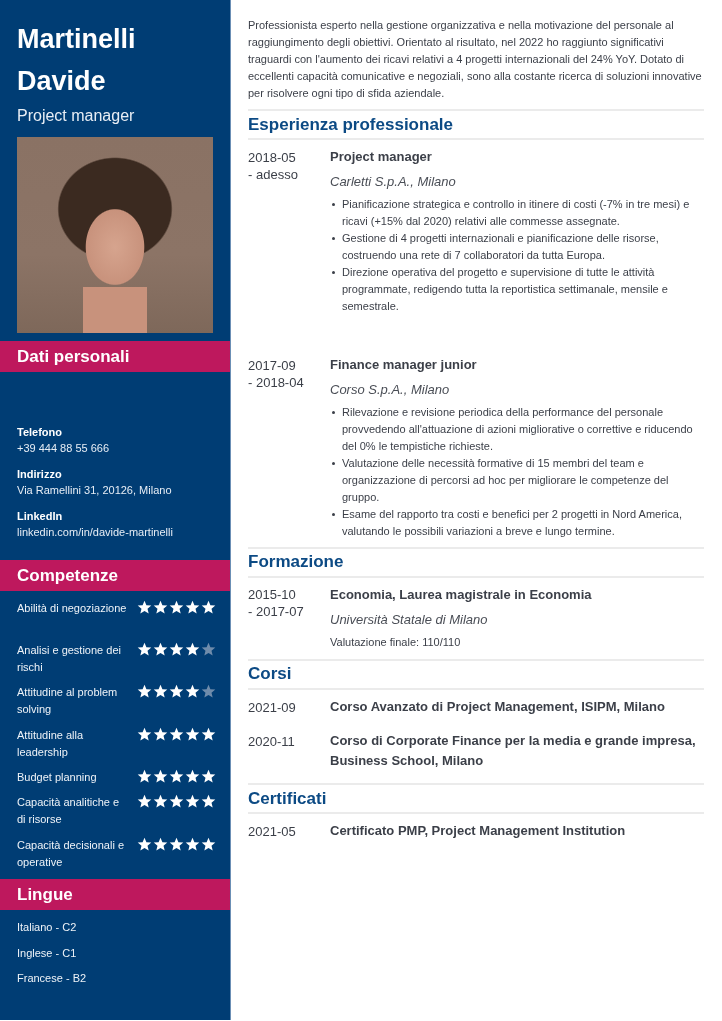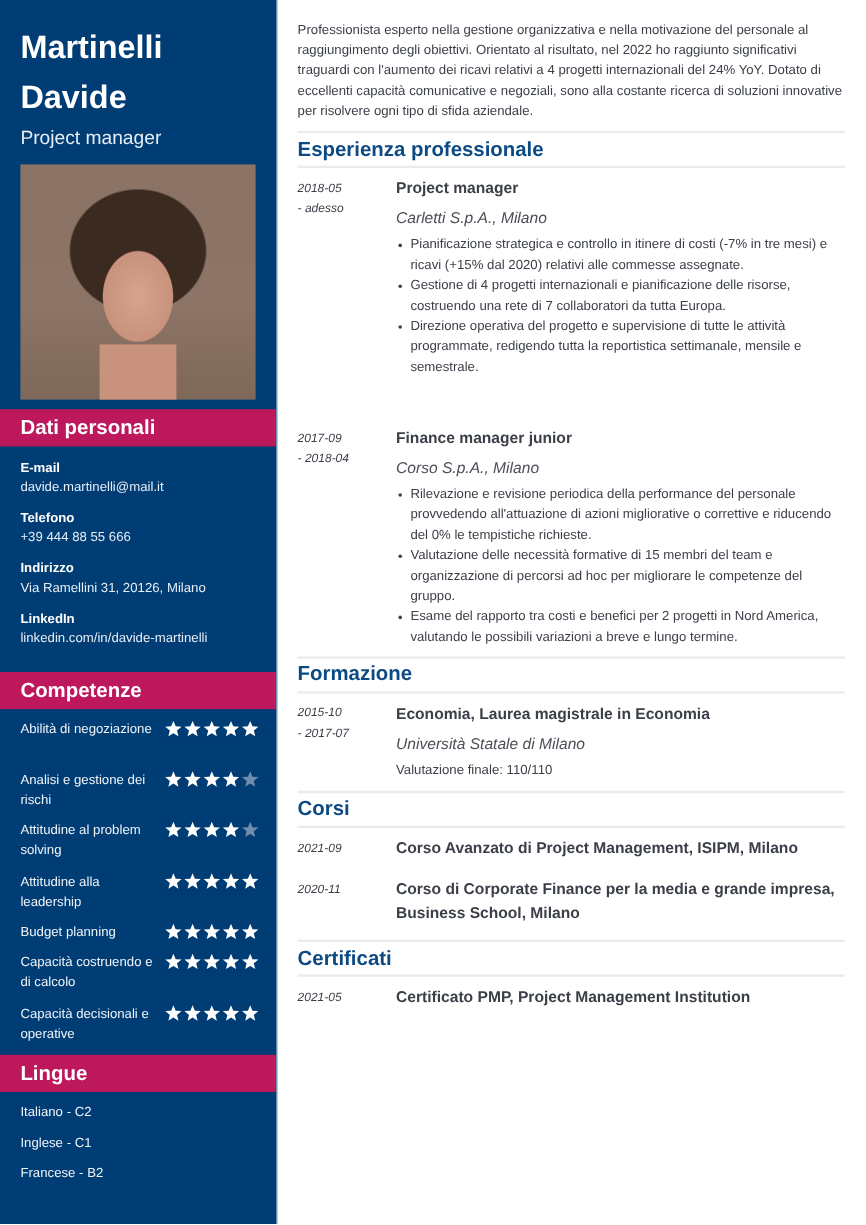--- a/index.html
+++ b/index.html
@@ -34,21 +34,21 @@
   .star { width: 15px; height: 15px; }
   .star.on path { fill: #ffffff; }
   .star.off path { fill: #6f8cab; }
 
   .lang { position: absolute; left: 17px; font-size: 11px; color: #eef3f8; }
 
   .main { position: absolute; left: 248px; top: 0; width: 456px; }
   .summary { position: absolute; left: 0; top: 17px; width: 460px; font-size: 11px; line-height: 17px; color: #3b3f48; }
   .hr { position: absolute; left: 0; width: 456px; height: 2px; background: #ebebeb; }
   .section-title { position: absolute; left: 0; font-size: 17px; font-weight: bold; color: #0c4a84; }
-  .date { position: absolute; left: 0; font-size: 10px; line-height: 17px; color: #3b3f48; width: 70px; font-style: italic; }
+  .date { position: absolute; left: 0; font-size: 13px; line-height: 17px; color: #3b3f48; width: 70px; }
   .entry-title { position: absolute; left: 82px; font-size: 13px; font-weight: bold; color: #3b3f48; line-height: 20px; width: 380px; }
   .entry-sub { position: absolute; left: 82px; font-size: 13px; font-style: italic; color: #4a4e56; }
   .entry-note { position: absolute; left: 82px; font-size: 11px; color: #3b3f48; }
   .bullets { position: absolute; left: 82px; width: 376px; font-size: 11px; line-height: 17px; list-style: none; }
   .bullets li { position: relative; padding-left: 12px; }
   .bullets li::before { content: ""; position: absolute; left: 2px; top: 7px; width: 3px; height: 3px; border-radius: 50%; background: #3b3f48; }
 </style>
 </head>
 <body>
 
@@ -57,24 +57,20 @@
     <div>Martinelli</div>
     <div>Davide</div>
   </div>
   <div class="role">Project manager</div>
   <div class="photo">
       <div class="neck"></div>
     </div>
 
   <div class="side-heading" style="top:341px;">Dati personali</div>
 
-  <div class="pd-item" style="top:384px;">
-    <span class="pd-label">E-mail</span>
-    <span class="pd-value">davide.martinelli@mail.it</span>
-  </div>
   <div class="pd-item" style="top:426px;">
     <span class="pd-label">Telefono</span>
     <span class="pd-value">+39 444 88 55 666</span>
   </div>
   <div class="pd-item" style="top:468px;">
     <span class="pd-label">Indirizzo</span>
     <span class="pd-value">Via Ramellini 31, 20126, Milano</span>
   </div>
   <div class="pd-item" style="top:510px;">
     <span class="pd-label">LinkedIn</span>
@@ -178,21 +174,21 @@
           </svg>
           <svg class="star on" viewBox="0 0 15 15">
             <path d="M7.5 0.8 L9.4 5.3 L14.3 5.6 L10.5 8.8 L11.7 13.6 L7.5 11 L3.3 13.6 L4.5 8.8 L0.7 5.6 L5.6 5.3 Z"></path>
           </svg>
           <svg class="star on" viewBox="0 0 15 15">
             <path d="M7.5 0.8 L9.4 5.3 L14.3 5.6 L10.5 8.8 L11.7 13.6 L7.5 11 L3.3 13.6 L4.5 8.8 L0.7 5.6 L5.6 5.3 Z"></path>
           </svg>
         </div>
       </div>
       <div class="skill-row" style="top: 794px;">
-        <div class="skill-name">Capacità costruendo e di calcolo</div>
+        <div class="skill-name">Capacità analitiche e di risorse</div>
         <div class="stars">
           <svg class="star on" viewBox="0 0 15 15">
             <path d="M7.5 0.8 L9.4 5.3 L14.3 5.6 L10.5 8.8 L11.7 13.6 L7.5 11 L3.3 13.6 L4.5 8.8 L0.7 5.6 L5.6 5.3 Z"></path>
           </svg>
           <svg class="star on" viewBox="0 0 15 15">
             <path d="M7.5 0.8 L9.4 5.3 L14.3 5.6 L10.5 8.8 L11.7 13.6 L7.5 11 L3.3 13.6 L4.5 8.8 L0.7 5.6 L5.6 5.3 Z"></path>
           </svg>
           <svg class="star on" viewBox="0 0 15 15">
             <path d="M7.5 0.8 L9.4 5.3 L14.3 5.6 L10.5 8.8 L11.7 13.6 L7.5 11 L3.3 13.6 L4.5 8.8 L0.7 5.6 L5.6 5.3 Z"></path>
           </svg>

